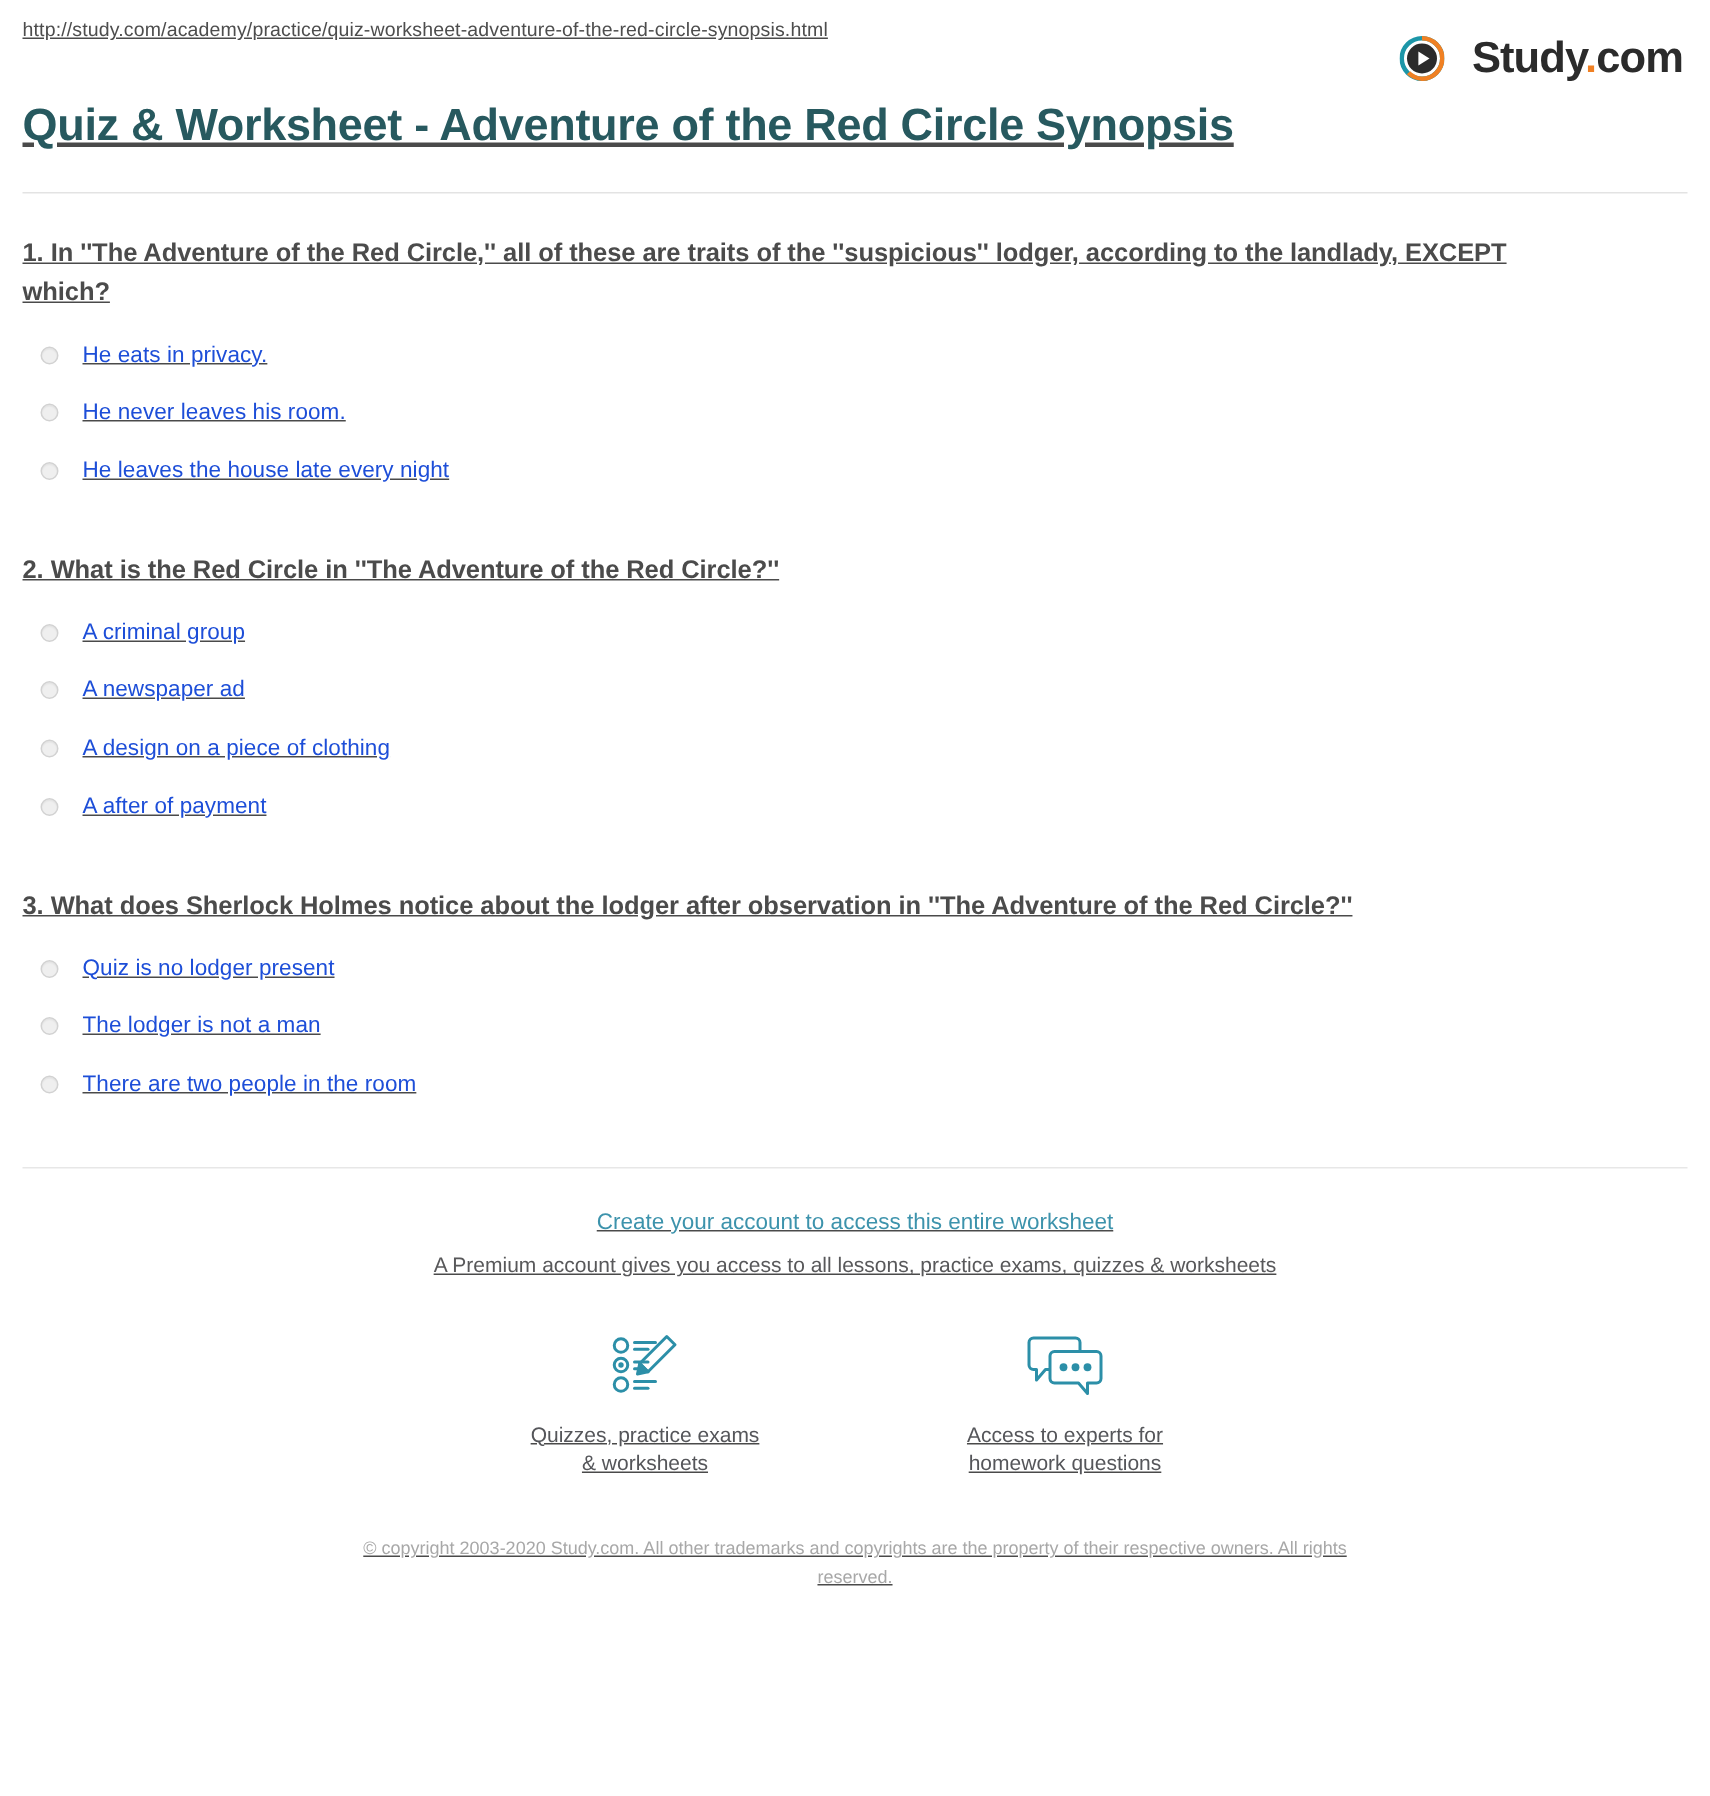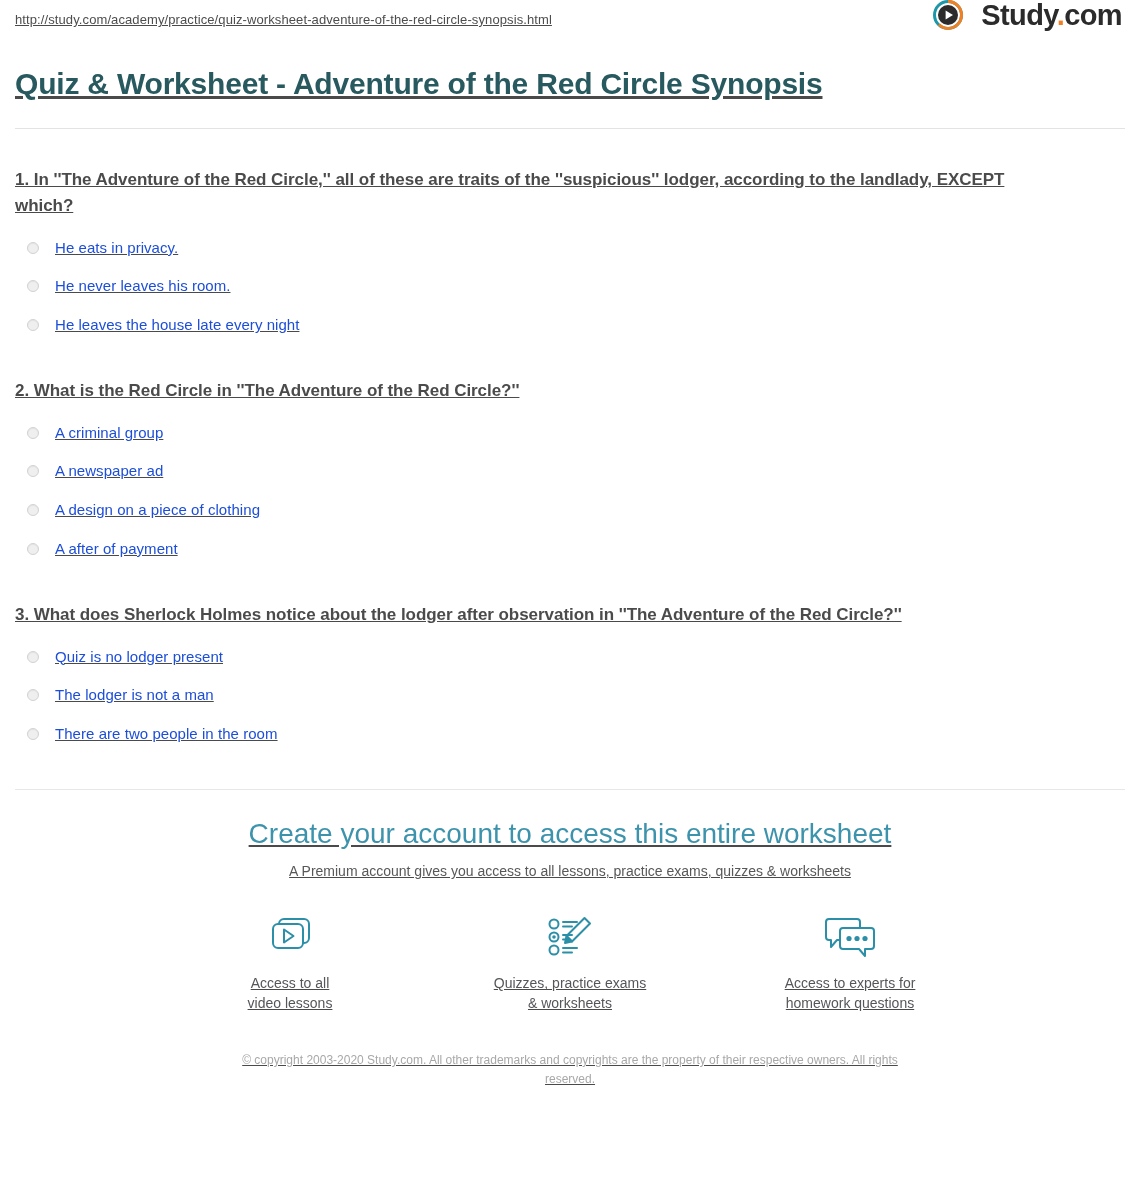--- a/index.html
+++ b/index.html
@@ -32,21 +32,21 @@
   .url {
     font-size: 13px;
     color: #4d4d4d;
     letter-spacing: 0.1px;
     line-height: 1.2;
     white-space: nowrap;
   }
   .logo {
     position: absolute;
     right: 3px;
-    top: 0;
+    top: 24px;
     display: flex;
     align-items: center;
     gap: 18px;
   }
   .logo-mark {
     width: 30px;
     height: 30px;
     position: relative;
     flex: 0 0 auto;
   }
@@ -78,21 +78,21 @@
   
   .questions { padding-top: 27px; }
   .question-block { margin-bottom: 33px; }
   .question-block:last-child { margin-bottom: 0; }
   .q-text {
     font-size: 17px;
     font-weight: 700;
     color: #4b4b4b;
     line-height: 1.52;
     letter-spacing: -0.05px;
-    margin: 11px 0 10px 0;
+    margin: 0 0 10px 0;
     max-width: 1045px;
   }
   .options { margin: 0; padding: 0; list-style: none; }
   .option {
     display: flex;
     align-items: flex-start;
     padding: 10px 0 10px 12px;
   }
   .radio {
     flex: 0 0 auto;
@@ -113,21 +113,21 @@
   }
 
   
   .footer-rule {
     height: 1px;
     background: #e7e7e7;
     margin-top: 35px;
   }
   .cta { text-align: center; padding-top: 26px; }
   .cta-head {
-    font-size: 28px;
+    font-size: 15px;
     color: #3d93ac;
     font-weight: 400;
     line-height: 1.3;
     margin: 0;
   }
   .cta-sub {
     font-size: 14px;
     color: #58585a;
     margin: 10px 0 0 0;
     line-height: 1.3;
@@ -252,33 +252,20 @@
 
   <div class="footer-rule"></div>
 
   <div class="cta">
     <p class="cta-head">Create your account to access this entire worksheet</p>
     <p class="cta-sub">A Premium account gives you access to all lessons, practice exams, quizzes &amp; worksheets</p>
   </div>
 
   <div class="features">
 
-    <div class="feature">
-      <div class="feature-icon">
-        <svg width="52" height="46" viewBox="0 0 52 46">
-          <rect x="15" y="4" width="30" height="24" rx="5" fill="none" stroke="#2c8fa8" stroke-width="2"></rect>
-          <rect x="9" y="9" width="30" height="24" rx="5" fill="#ffffff" stroke="#2c8fa8" stroke-width="2"></rect>
-          <path d="M20 14.5 L29.5 21 L20 27.5 Z" fill="none" stroke="#2c8fa8" stroke-width="2" stroke-linejoin="round"></path>
-        </svg>
-      </div>
-      <div class="feature-label">
-        <span>Access to all</span><br>
-        <span>video lessons</span>
-      </div>
-    </div>
 
     <div class="feature">
       <div class="feature-icon">
         <svg width="52" height="46" viewBox="0 0 52 46">
           <circle cx="10" cy="9" r="4.5" fill="none" stroke="#2c8fa8" stroke-width="2"></circle>
           <circle cx="10" cy="22" r="4.5" fill="none" stroke="#2c8fa8" stroke-width="2"></circle>
           <circle cx="10" cy="22" r="1.8" fill="#2c8fa8"></circle>
           <circle cx="10" cy="35" r="4.5" fill="none" stroke="#2c8fa8" stroke-width="2"></circle>
           <line x1="19" y1="7" x2="33" y2="7" stroke="#2c8fa8" stroke-width="2" stroke-linecap="round"></line>
           <line x1="19" y1="11.5" x2="28" y2="11.5" stroke="#2c8fa8" stroke-width="2" stroke-linecap="round"></line>

